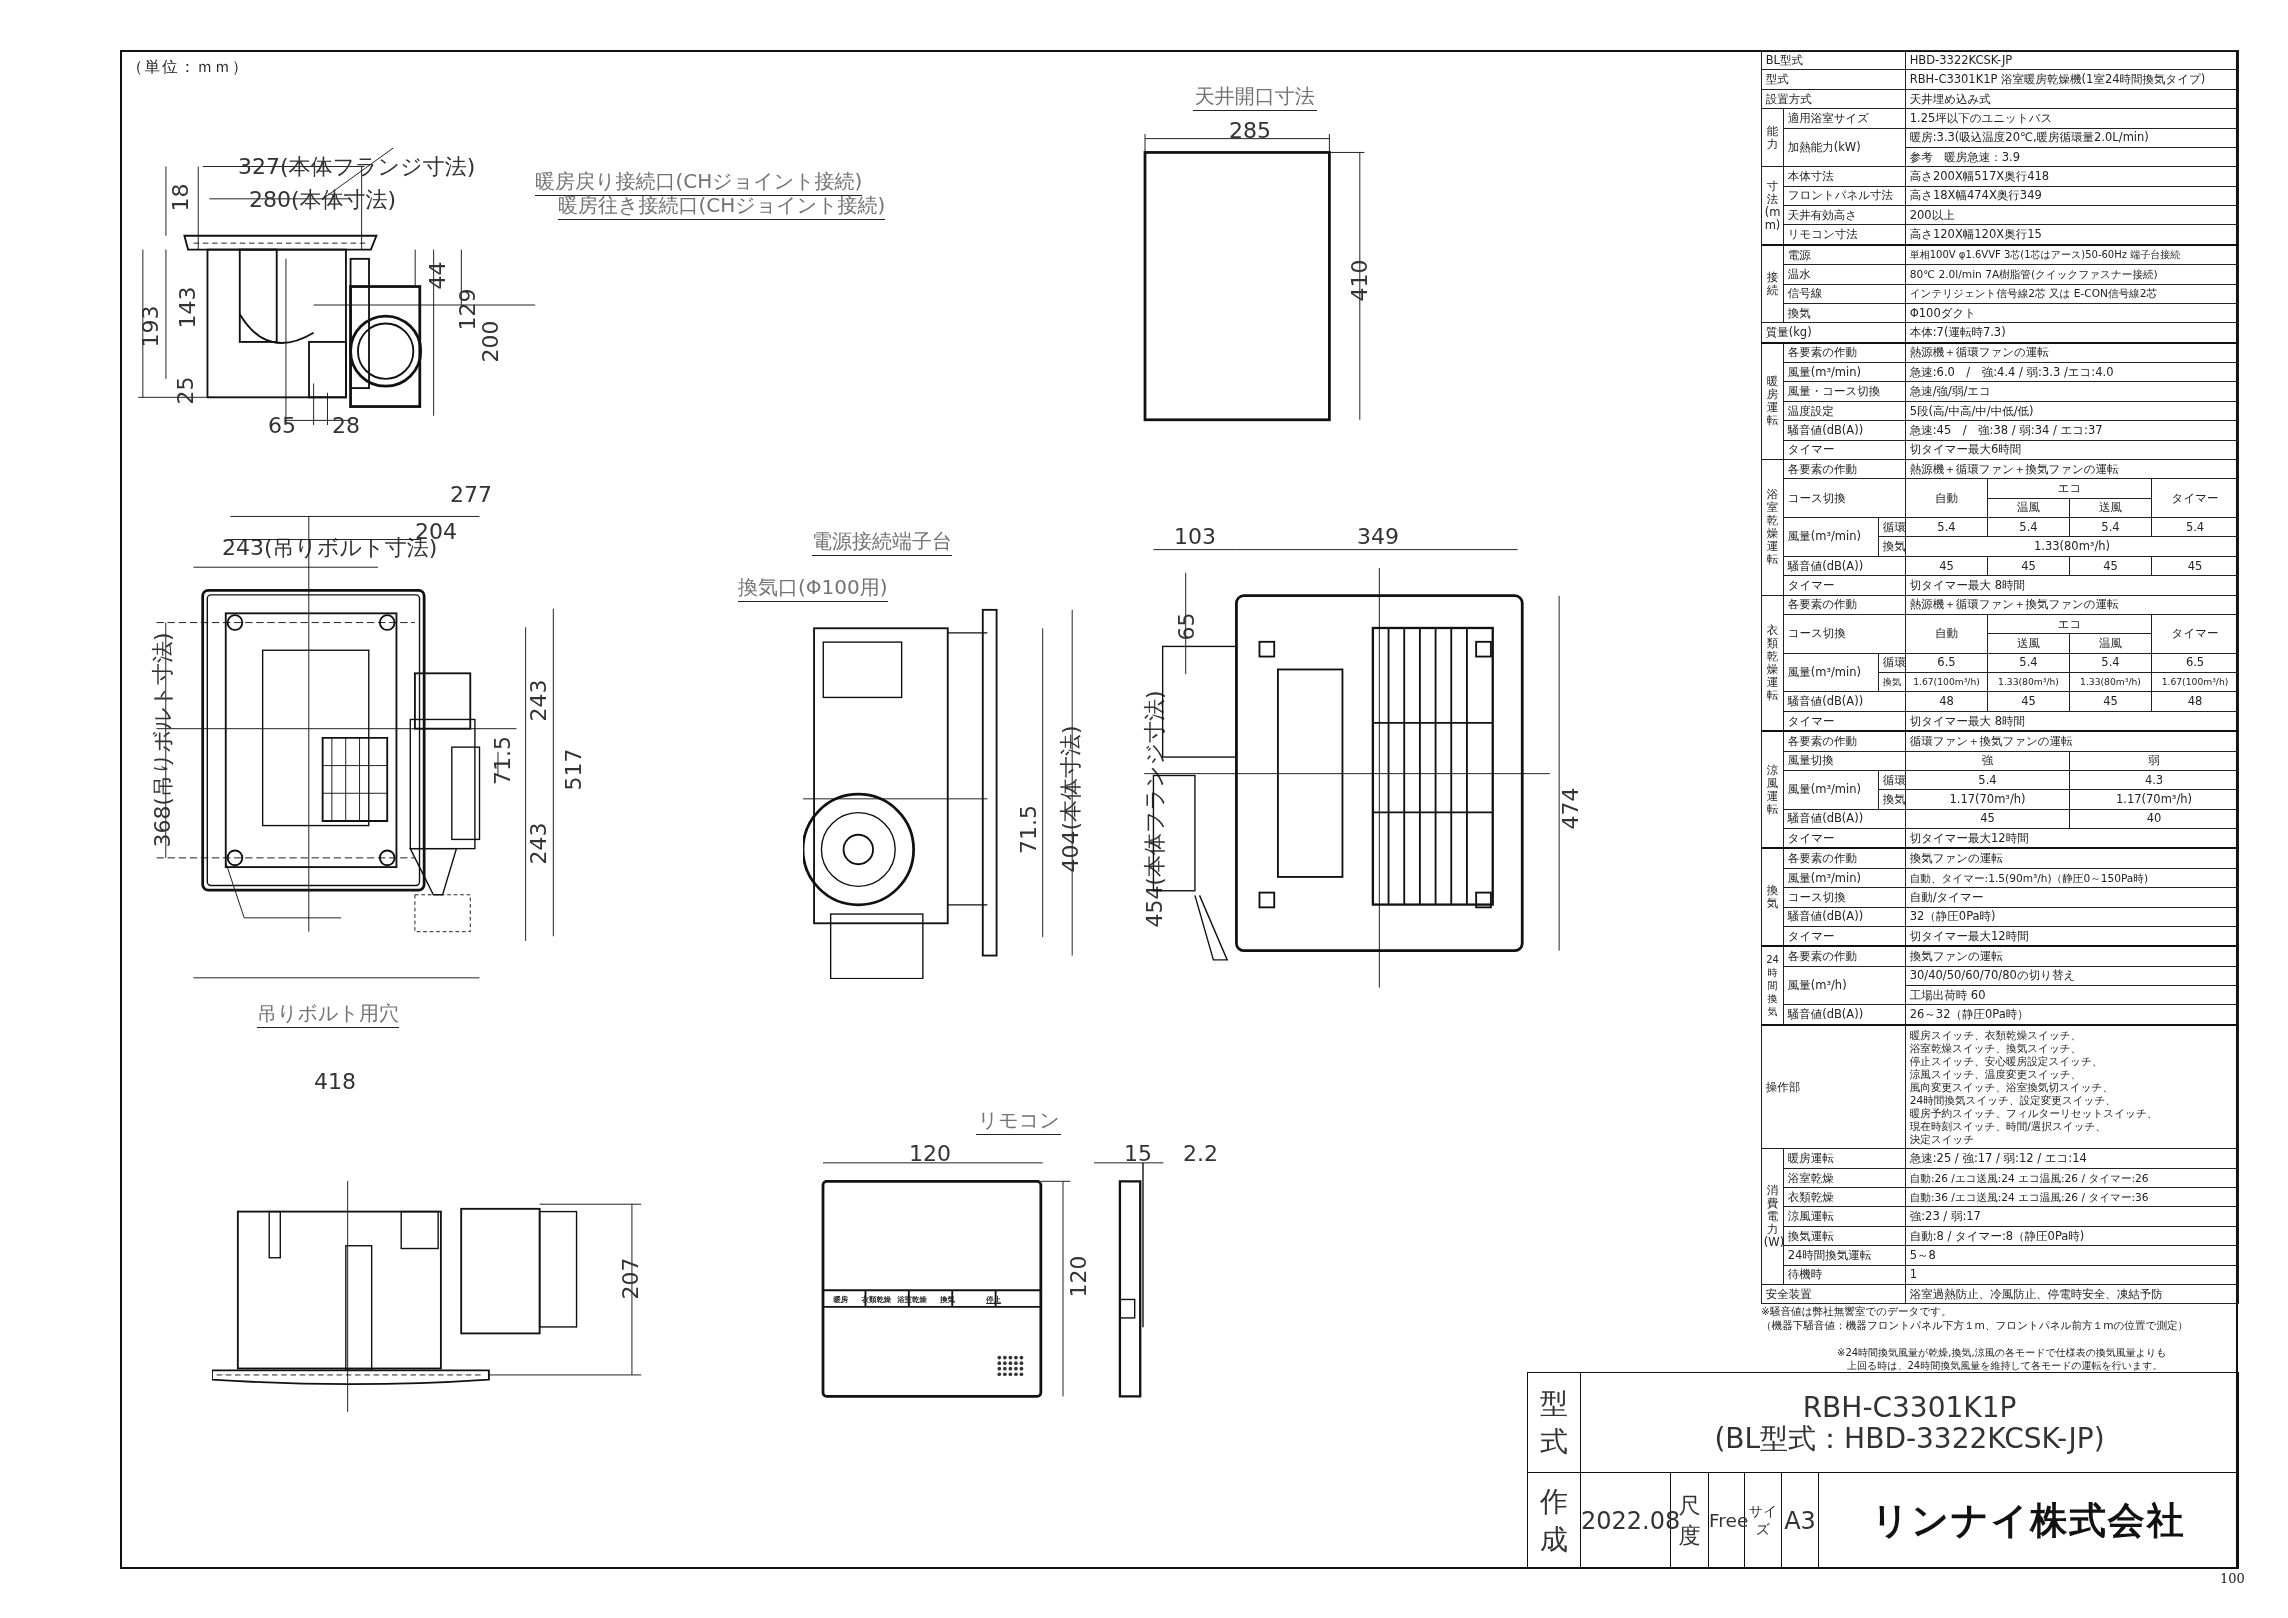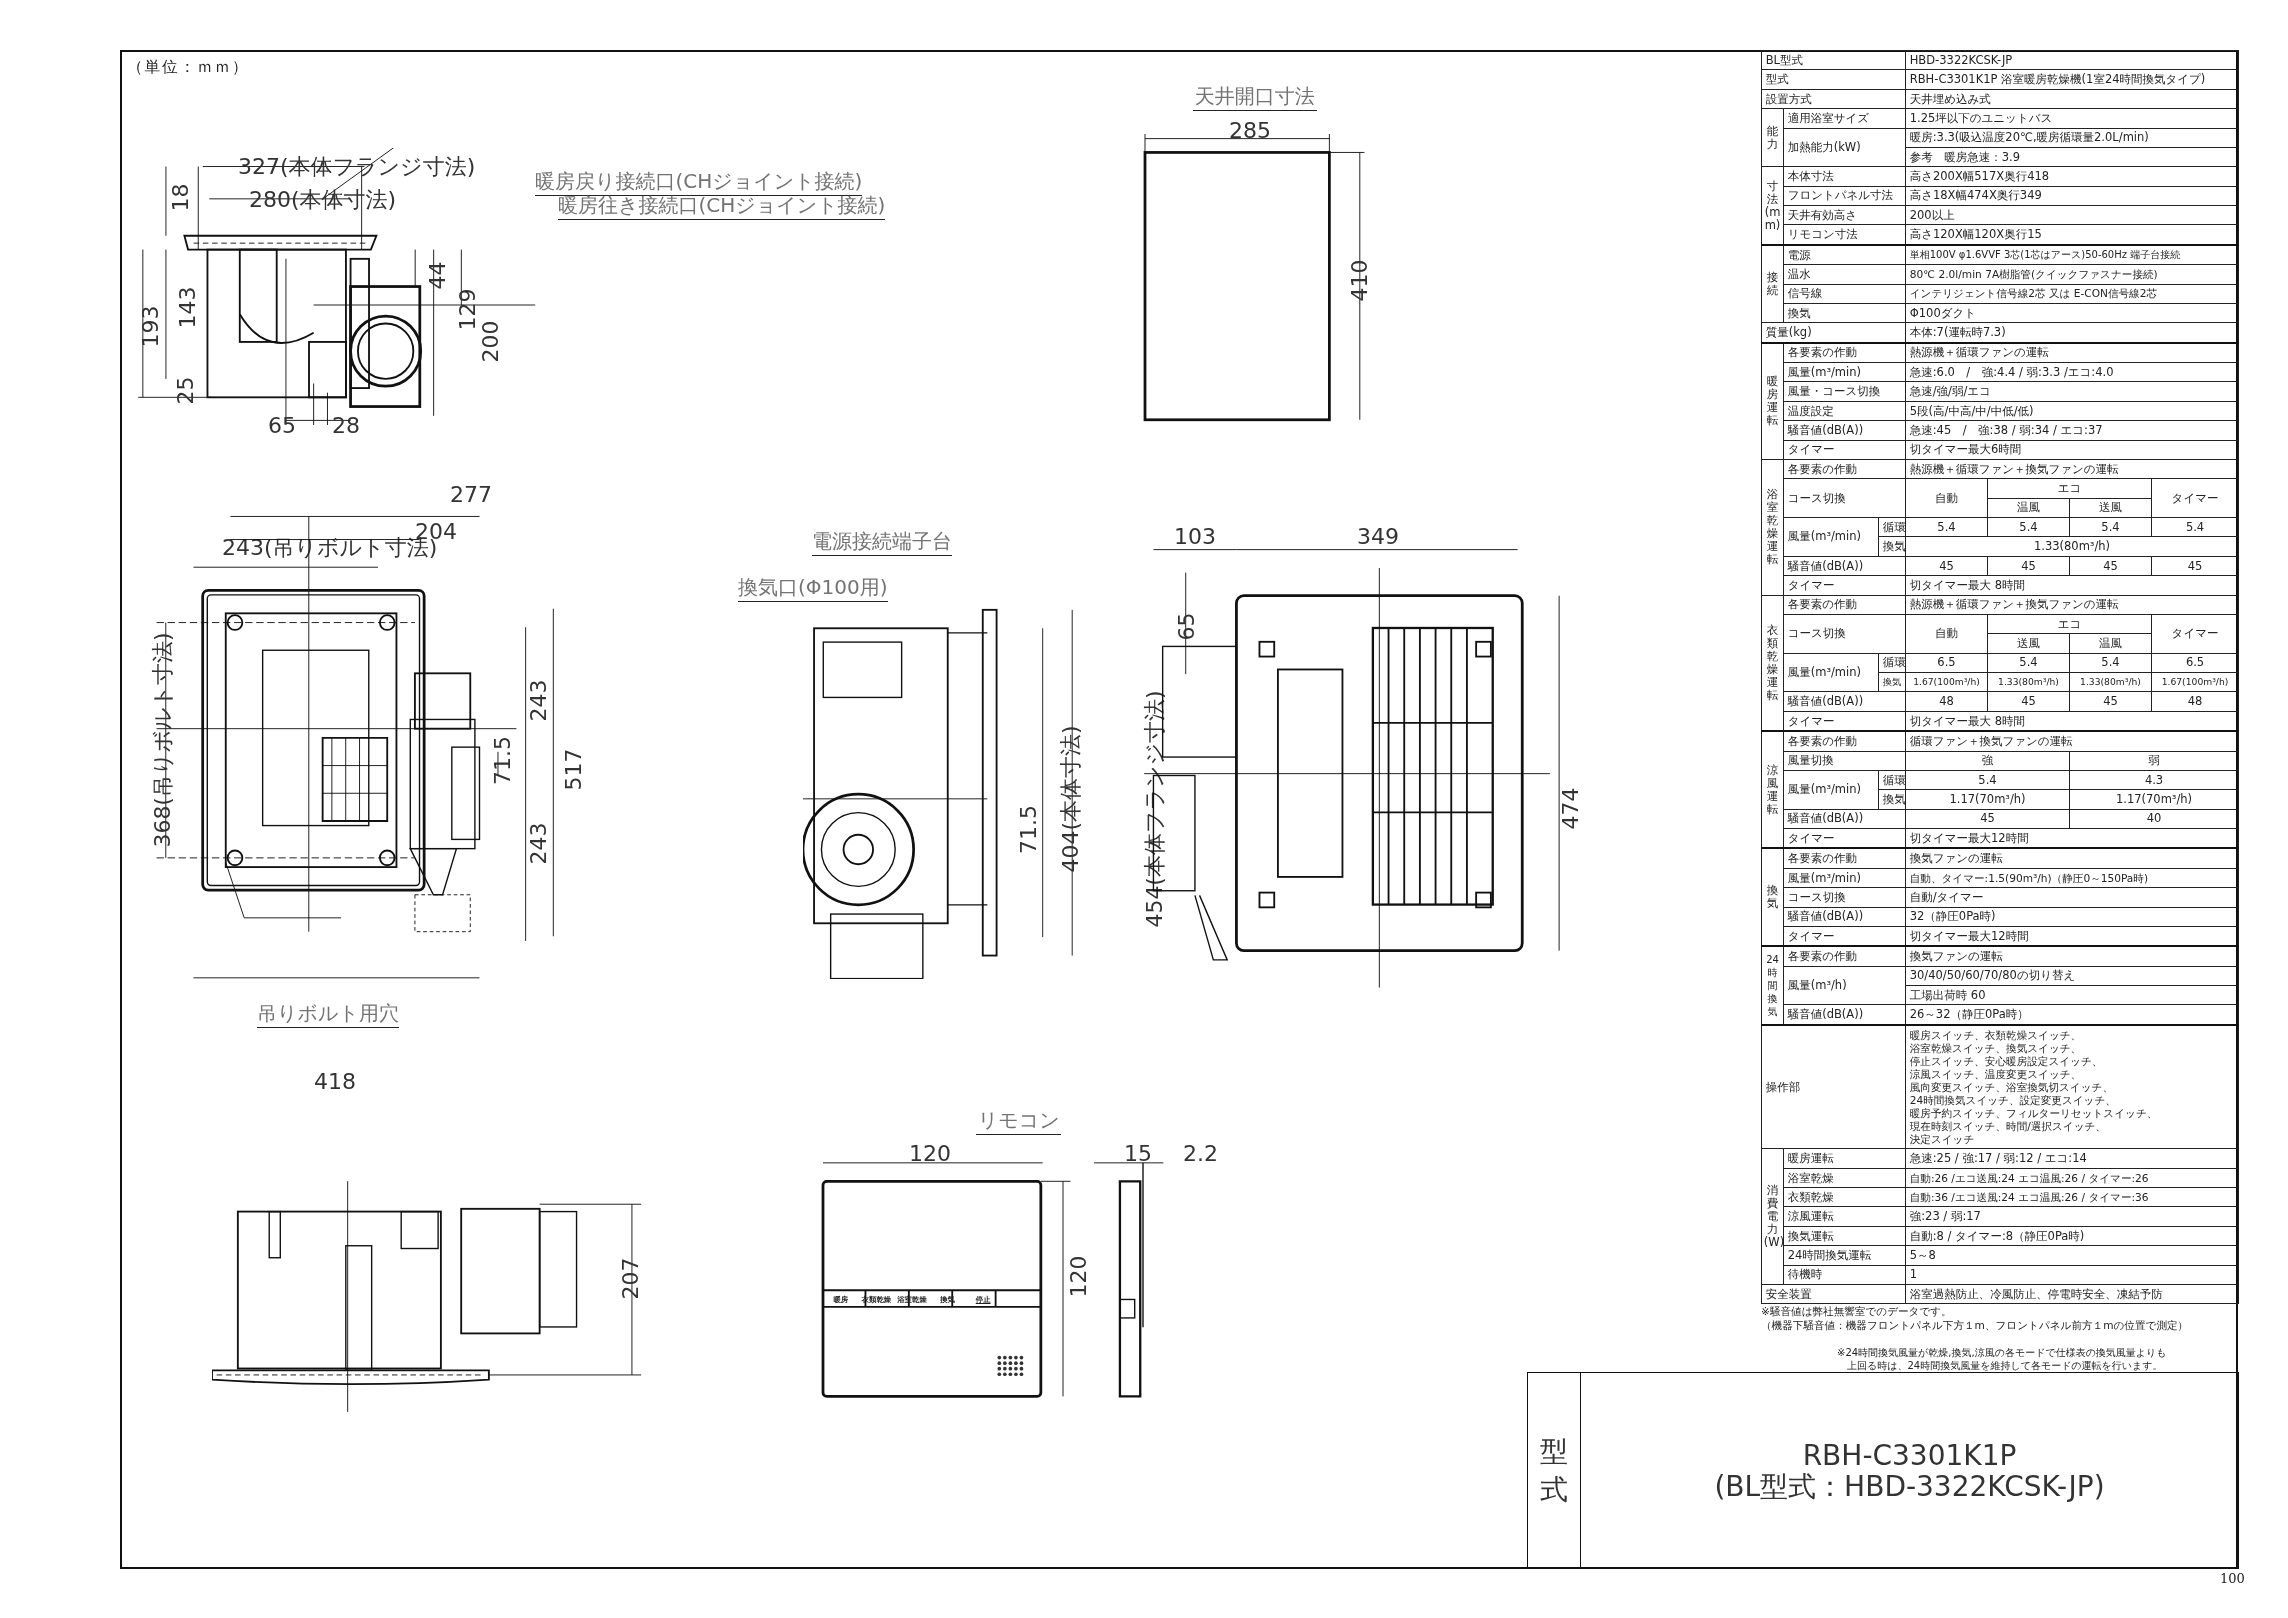--- a/index.html
+++ b/index.html
@@ -254,21 +254,21 @@
         <circle cx="211" cy="231" r="2"></circle>
         <circle cx="217" cy="231" r="2"></circle>
     </g>
   </svg>
 </div>
 <div class="dwg" style="left:823px;top:1292px;width:178px;height:16.6px;display:flex;font-size:7.4px;font-weight:bold;">
   <span style="flex:1;text-align:center;line-height:16.6px;">暖房</span>
   <span style="flex:1;text-align:center;line-height:16.6px;">衣類乾燥</span>
   <span style="flex:1;text-align:center;line-height:16.6px;">浴室乾燥</span>
   <span style="flex:1;text-align:center;line-height:16.6px;">換気</span>
-  <span style="flex:1;text-align:center;line-height:16.6px;text-decoration:underline;">停止</span>
+  <span style="flex:1;text-align:right;line-height:16.6px;text-decoration:underline;">停止</span>
 </div>
 <div class="dim vert" style="left:1057px;top:1264px;">120</div>
 <div class="dwg" style="left:1094px;top:1161px;">
   <svg width="74" height="240" stroke="#111" fill="none" viewBox="0 0 80 260">
     <line x1="0" y1="2" x2="75" y2="2" stroke-width="1"></line>
     <path d="M28 22 L50 22 L50 255 L28 255 Z" stroke-width="2.5"></path>
     <line x1="53" y1="2" x2="53" y2="180" stroke-width="1.5"></line>
     <rect x="28" y="150" width="16" height="20" stroke-width="1.5"></rect>
   </svg>
 </div>
@@ -586,16 +586,25 @@
       <col style="width:37px">
       <col style="width:37px">
       <col style="width:420px">
   </colgroup>
   <tbody>
   <tr style="height:81px;">
     <td class="k">型式</td>
     <td colspan="6" class="model">RBH-C3301K1P
 (BL型式：HBD-3322KCSK-JP)</td>
   </tr>
+  <tr style="height:54px;">
+    <td class="k">作成</td>
+    <td style="font-size:24px;">2022.08</td>
+    <td style="font-size:22px;">尺度</td>
+    <td style="font-size:18.5px;">Free</td>
+    <td style="font-size:14px;">サイズ</td>
+    <td style="font-size:24px;">A3</td>
+    <td class="co">リンナイ株式会社</td>
+  </tr>
 </tbody>
   </table>
 <div class="pg">100</div>
 
 
 </body></html>

